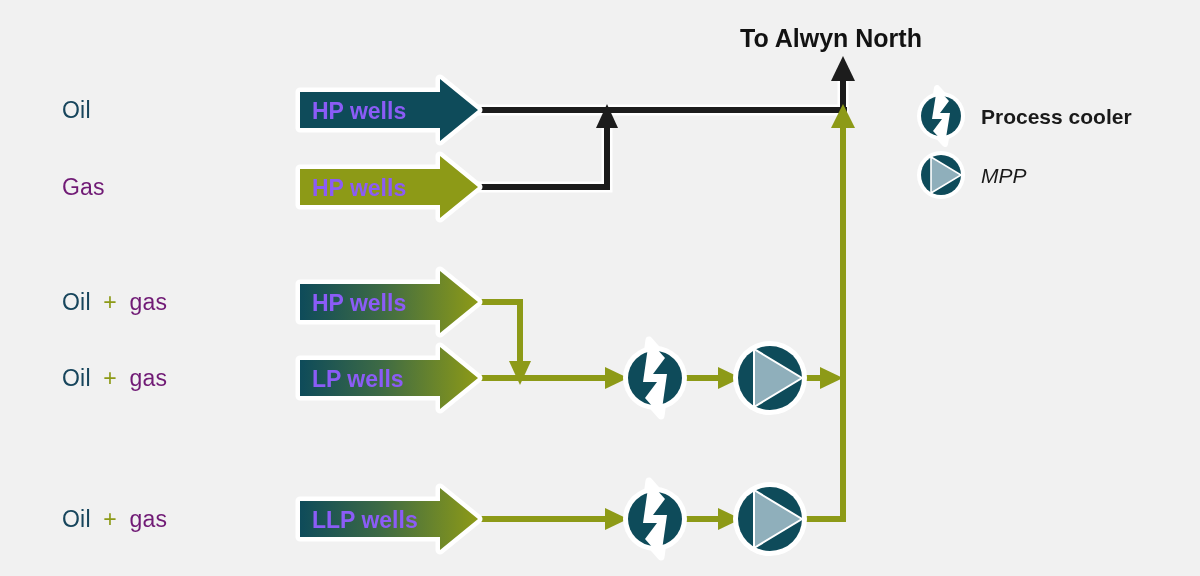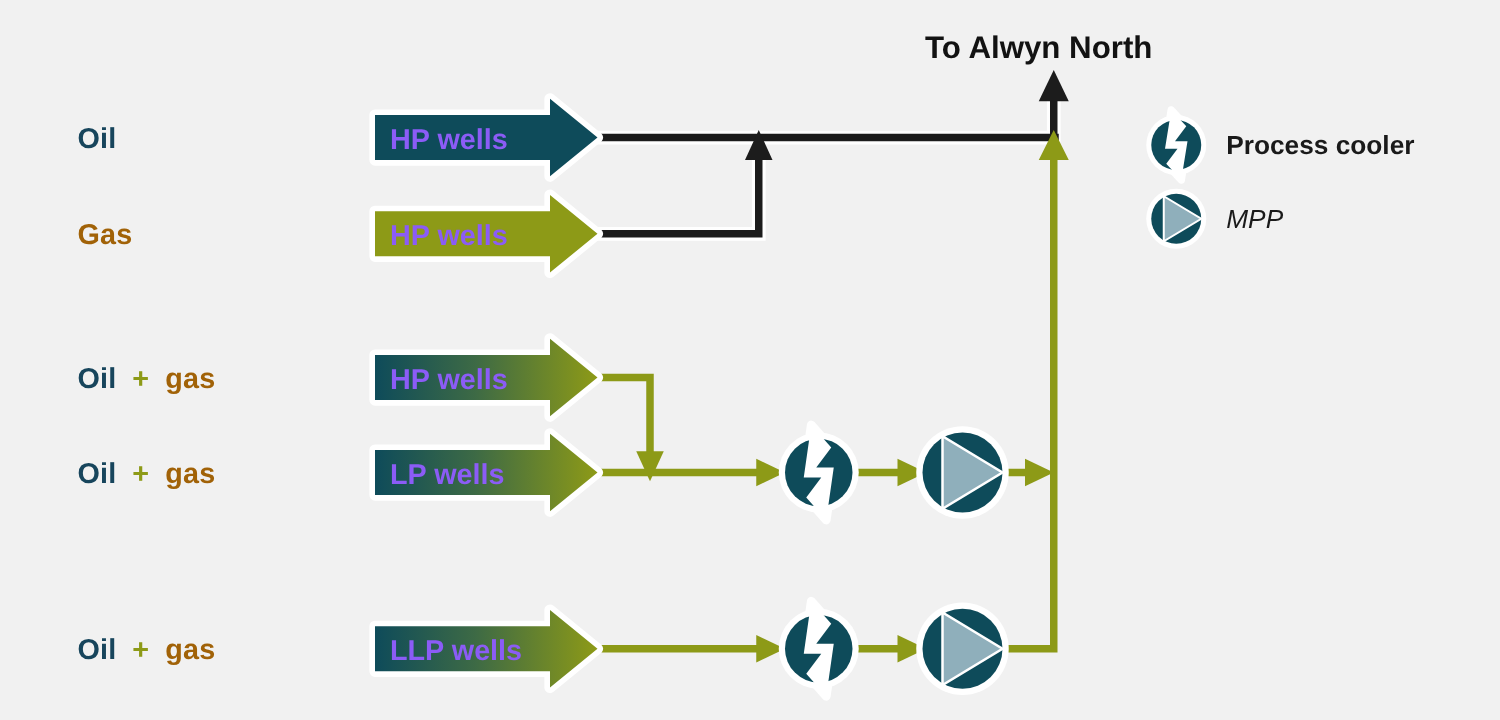--- a/index.html
+++ b/index.html
@@ -21,28 +21,28 @@
   }
   #diagram-svg {
     position: absolute;
     left: 0;
     top: 0;
     width: 1200px;
     height: 576px;
   }
   .row-label {
     position: absolute;
-    font-weight: bold;
+    font-weight: normal;
     font-size: 23px;
     white-space: nowrap;
     letter-spacing: 0.2px;
   }
   .lbl-oil { color: #17455c; }
   .lbl-plus { color: #8d9a17; }
-  .lbl-gas  { color: #a16207; }
+  .lbl-gas  { color: #701a75; }
   .legend-label {
     position: absolute;
     font-size: 21px;
     color: #1a1a1a;
     white-space: nowrap;
   }
   .title-text {
     position: absolute;
     font-weight: bold;
     font-size: 25px;

